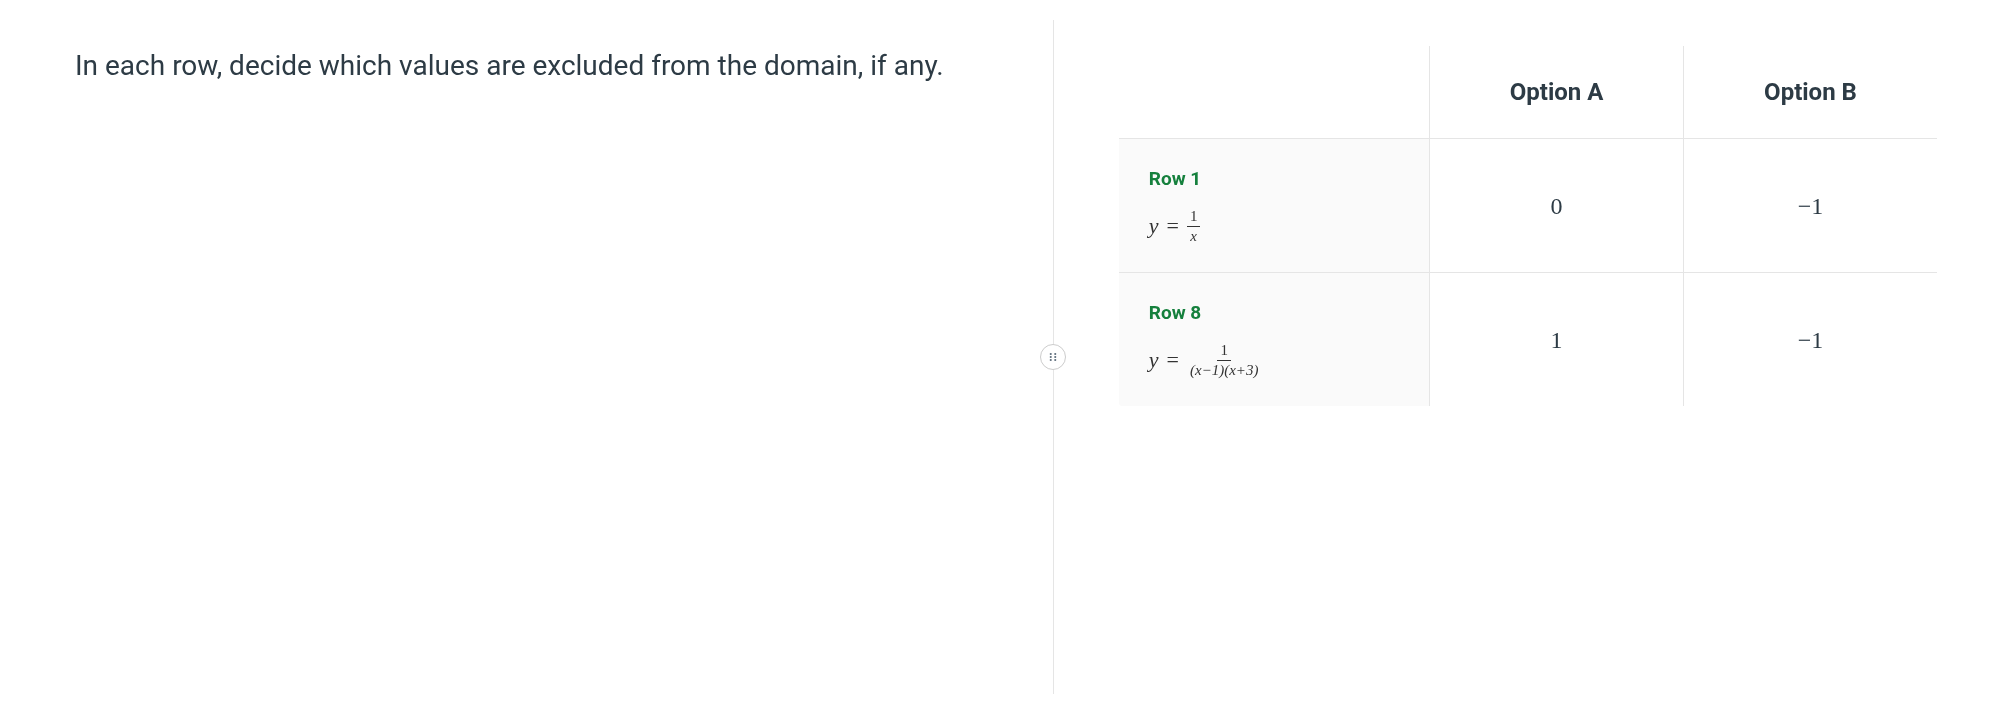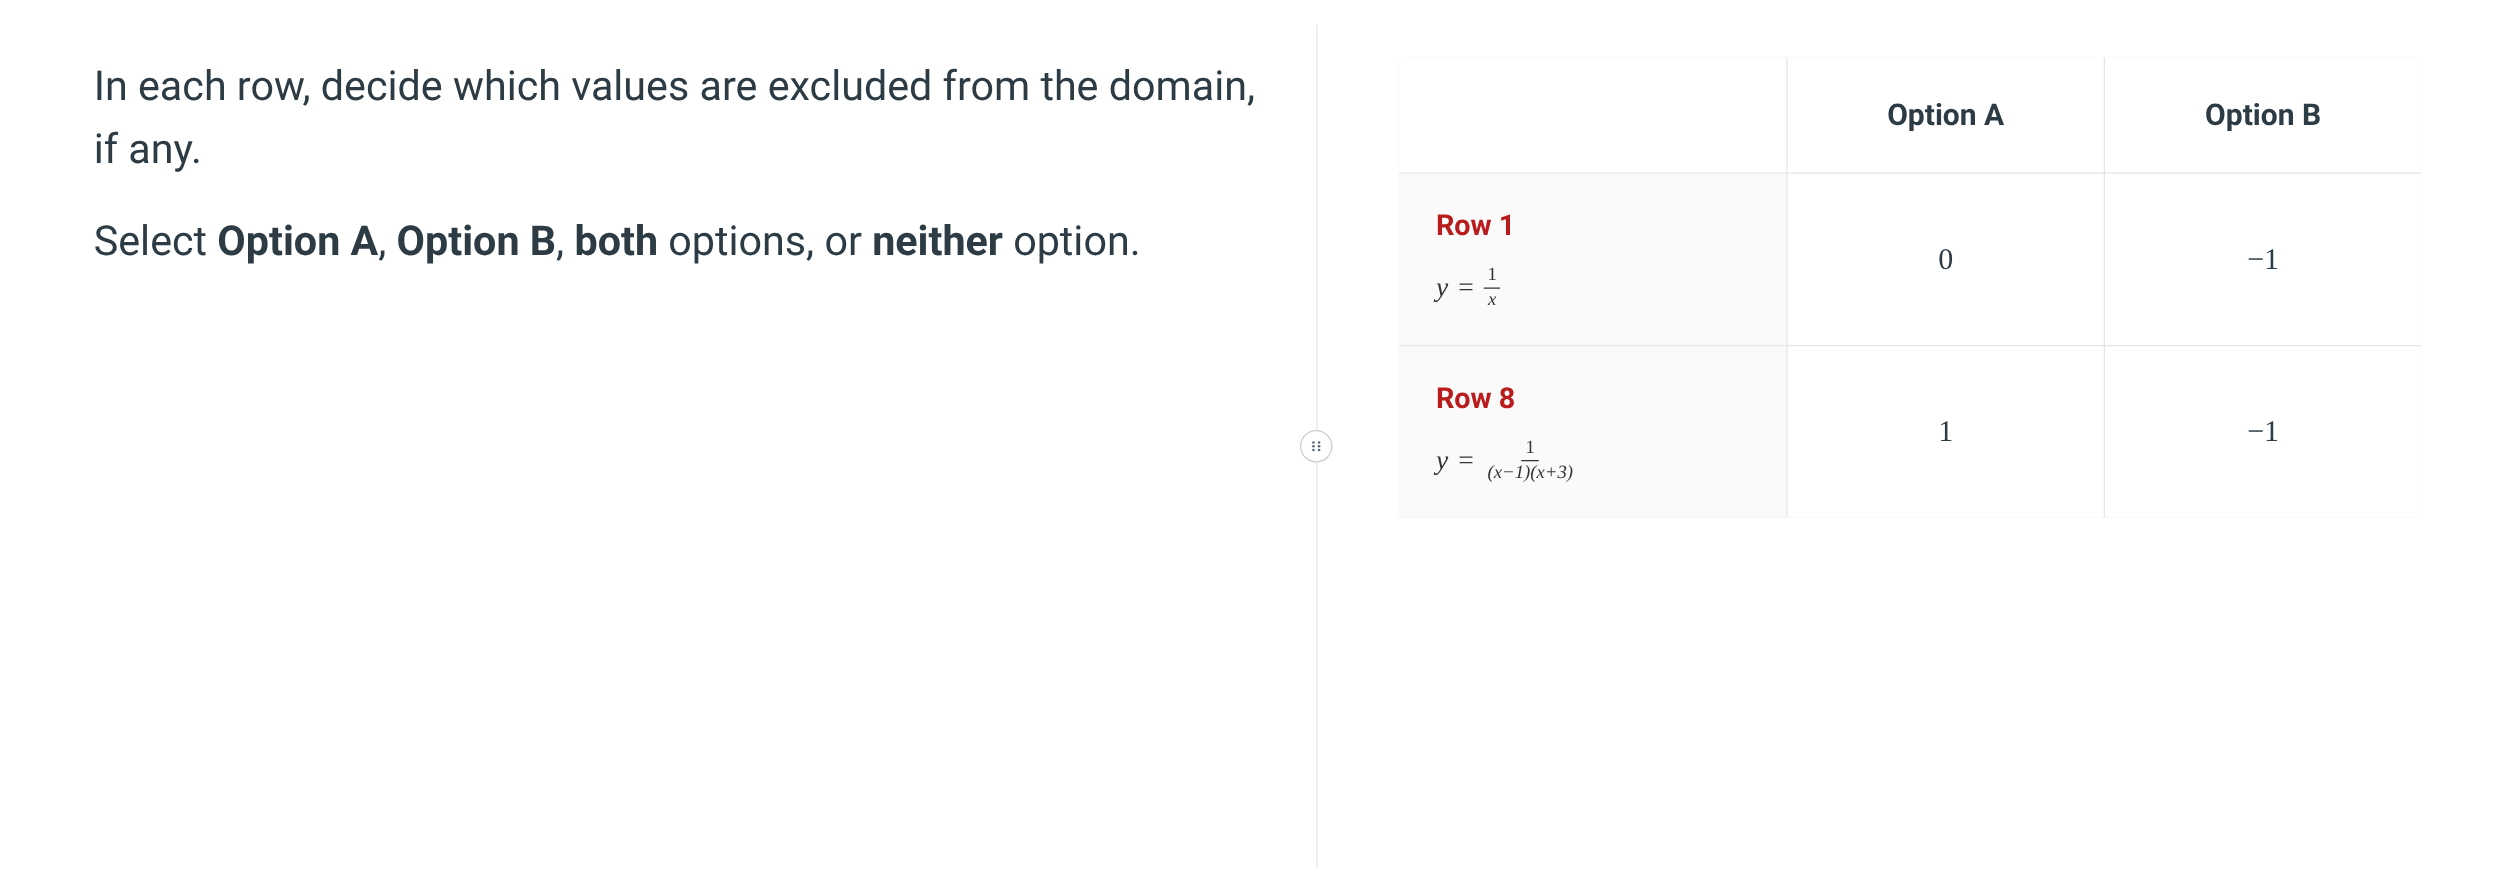--- a/index.html
+++ b/index.html
@@ -20,21 +20,21 @@
       width: 100%;
       height: 100%;
       padding: 20px 30px;
     }
     .left-panel {
       flex: 0 0 52%;
       padding: 25px 30px 25px 45px;
       position: relative;
     }
     .left-panel p {
-      font-size: 33px;
+      font-size: 28px;
       line-height: 1.5;
       color: #2d3b45;
       margin-bottom: 25px;
     }
     .left-panel p strong {
       font-weight: 700;
     }
     .divider-wrap {
       flex: 0 0 30px;
       display: flex;
@@ -103,23 +103,23 @@
       color: #2d3b45;
       background: #fff;
     }
     .row-label-cell {
       text-align: left !important;
       padding: 28px 30px !important;
       background: #fafafa !important;
       width: 38%;
     }
     .row-title {
-      font-size: 23px;
+      font-size: 19px;
       font-weight: 700;
-      color: #b91c1c;
+      color: #15803d;
       margin-bottom: 18px;
     }
     .equation {
       font-family: "Times New Roman", Times, serif;
       font-style: italic;
       font-size: 22px;
       color: #333;
       display: flex;
       align-items: center;
       gap: 6px;
@@ -161,23 +161,20 @@
       font-family: "Times New Roman", Times, serif;
     }
   </style>
 </head>
 <body>
 
 <div class="container">
 
   <div class="left-panel">
     <p>In each row, decide which values are excluded from the domain, if any.</p>
-    <p>
-      <span>Select </span><strong>Option A</strong><span>, </span><strong>Option B</strong><span>, </span><strong>both</strong><span> options, or </span><strong>neither</strong><span> option.</span>
-    </p>
   </div>
 
   <div class="divider-wrap">
     <div class="divider-line"></div>
     <div class="drag-handle">
       <svg viewBox="0 0 16 16">
         <circle cx="5" cy="4" r="1.4"></circle>
           <circle cx="11" cy="4" r="1.4"></circle>
         <circle cx="5" cy="8" r="1.4"></circle>
           <circle cx="11" cy="8" r="1.4"></circle>

